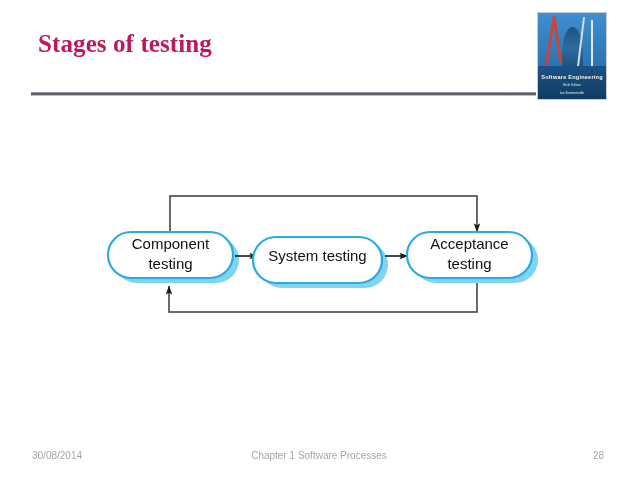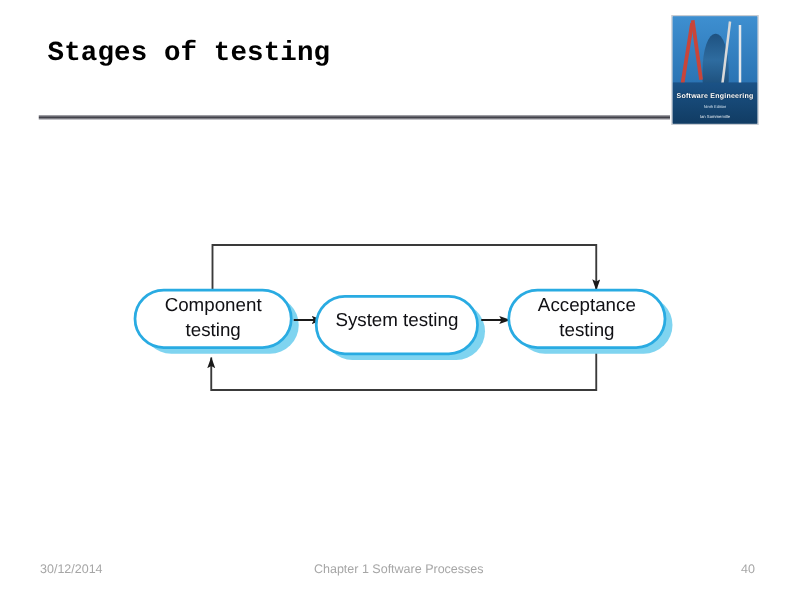--- a/index.html
+++ b/index.html
@@ -23,25 +23,25 @@
     width: 638px;
     height: 478px;
     background: #ffffff;
   }
 
   
   #slide-title {
     position: absolute;
     left: 38px;
     top: 30px;
-    font-size: 22px;
+    font-size: 25px;
     font-weight: bold;
-    color: #000000;
+    color: #be185d;
     letter-spacing: 0.1px;
-    font-family: Liberation Mono, monospace;
+    font-family: Liberation Serif, serif;
     white-space: nowrap;
   }
 
   
   #title-rule {
     position: absolute;
     left: 31px;
     top: 92px;
     width: 505px;
     height: 4px;
@@ -234,17 +234,17 @@
       </g>
 
       <g>
         <rect x="407" y="232" width="125" height="46" rx="23" ry="23" fill="#ffffff" stroke="#29abe2" stroke-width="2.2"></rect>
         <text class="node-label" x="469.5" y="249" text-anchor="middle">Acceptance</text>
         <text class="node-label" x="469.5" y="269" text-anchor="middle">testing</text>
       </g>
     </svg>
   </div>
 
-  <div class="footer-text" id="footer-date">30/12/2014</div>
+  <div class="footer-text" id="footer-date">30/08/2014</div>
   <div class="footer-text" id="footer-center">Chapter 1 Software Processes</div>
-  <div class="footer-text" id="footer-page">40</div>
+  <div class="footer-text" id="footer-page">28</div>
 
 </div>
 
 </body></html>

